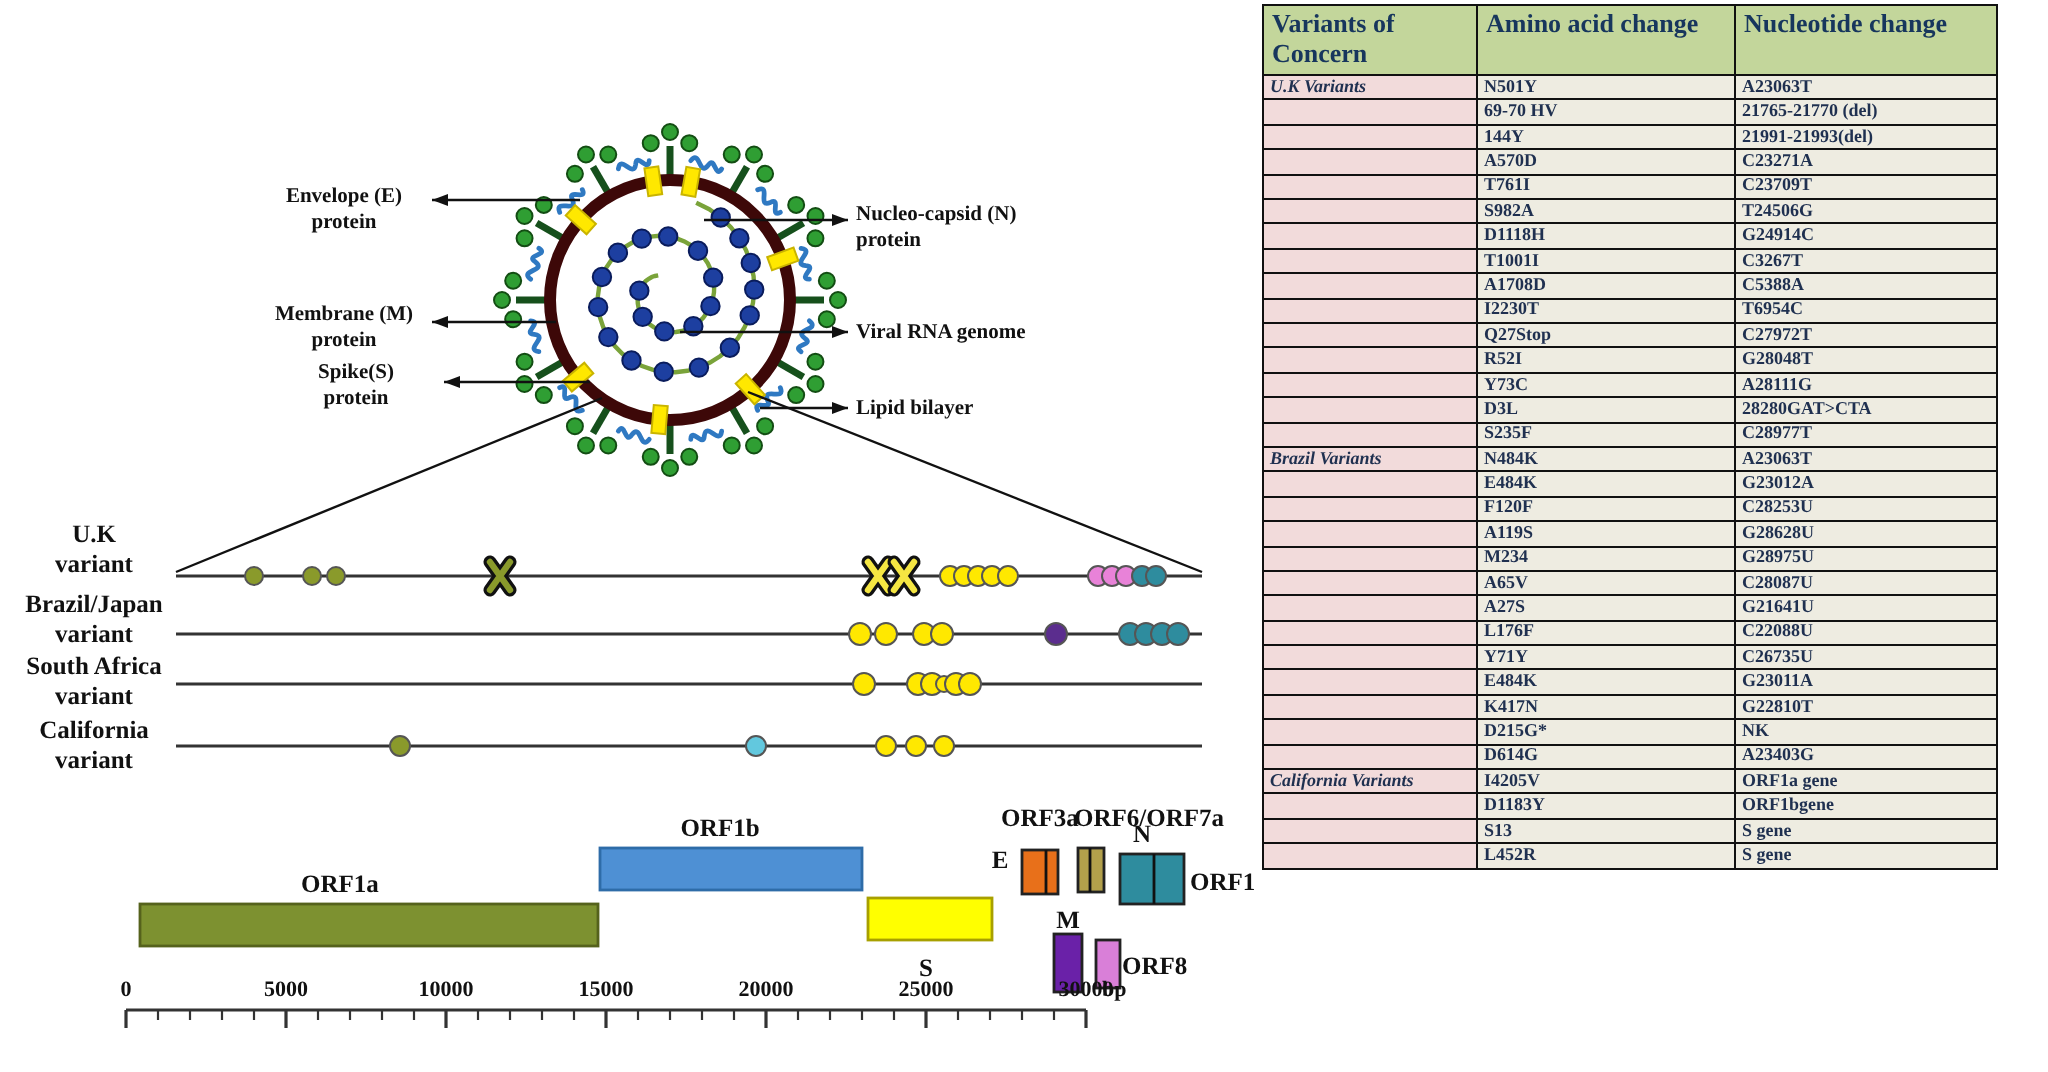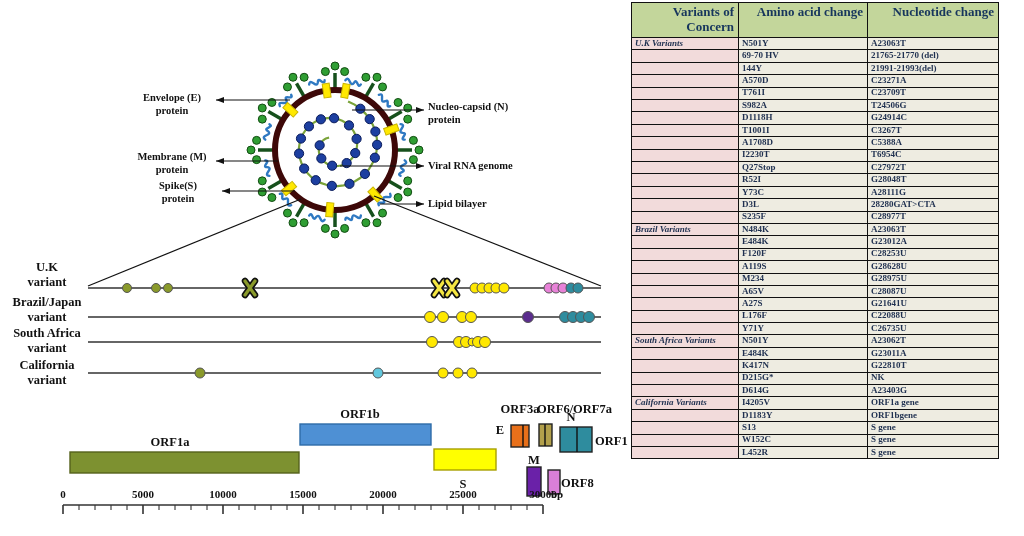--- a/index.html
+++ b/index.html
@@ -4,21 +4,21 @@
 <style>
   html,body{margin:0;padding:0;background:#fff;}
   .canvas{position:relative;width:1024px;height:536px;background:#fff;overflow:hidden;
           font-family:"Liberation Serif","DejaVu Serif",serif;}
   svg text{font-family:"Liberation Serif","DejaVu Serif",serif;font-weight:bold;fill:#111;}
   .fig{position:absolute;left:0;top:0;}
   .table-wrap{position:absolute;left:631px;top:2px;width:367px;}
   table.voc{border-collapse:collapse;table-layout:fixed;width:367px;
             font-family:"Liberation Serif","DejaVu Serif",serif;}
   table.voc th{background:var(--hdr,#C3D69B);color:#17365D;font-size:13px;font-weight:bold;
-               text-align:right;vertical-align:top;padding:2px 4px 3px 4px;line-height:1.12;
+               text-align:left;vertical-align:top;padding:2px 4px 3px 4px;line-height:1.12;
                border:1.5px solid #111;}
   table.voc td{font-size:9px;font-weight:bold;color:#1F3050;line-height:1.1;
                padding:0 3px;height:11.4px;border:1px solid #111;white-space:nowrap;
                overflow:hidden;}
   table.voc td.g{background:var(--grp,#F2DBDB);font-style:italic;}
   table.voc td.v{background:var(--cel,#EEECE1);}
   table.voc{border:1.5px solid #111;}
 </style>
 </head>
 <body>
@@ -439,25 +439,20 @@
             <td class="g"></td>
             <td class="v">L176F</td>
             <td class="v">C22088U</td>
           </tr>
           <tr>
             <td class="g"></td>
             <td class="v">Y71Y</td>
             <td class="v">C26735U</td>
           </tr>
           <tr>
-            <td class="g">South Africa Variants</td>
-            <td class="v">N501Y</td>
-            <td class="v">A23062T</td>
-          </tr>
-          <tr>
             <td class="g"></td>
             <td class="v">E484K</td>
             <td class="v">G23011A</td>
           </tr>
           <tr>
             <td class="g"></td>
             <td class="v">K417N</td>
             <td class="v">G22810T</td>
           </tr>
           <tr>
@@ -476,25 +471,20 @@
             <td class="v">ORF1a gene</td>
           </tr>
           <tr>
             <td class="g"></td>
             <td class="v">D1183Y</td>
             <td class="v">ORF1bgene</td>
           </tr>
           <tr>
             <td class="g"></td>
             <td class="v">S13</td>
-            <td class="v">S gene</td>
-          </tr>
-          <tr>
-            <td class="g"></td>
-            <td class="v">W152C</td>
             <td class="v">S gene</td>
           </tr>
           <tr>
             <td class="g"></td>
             <td class="v">L452R</td>
             <td class="v">S gene</td>
           </tr>
         </tbody>
     </table>
   </div>

